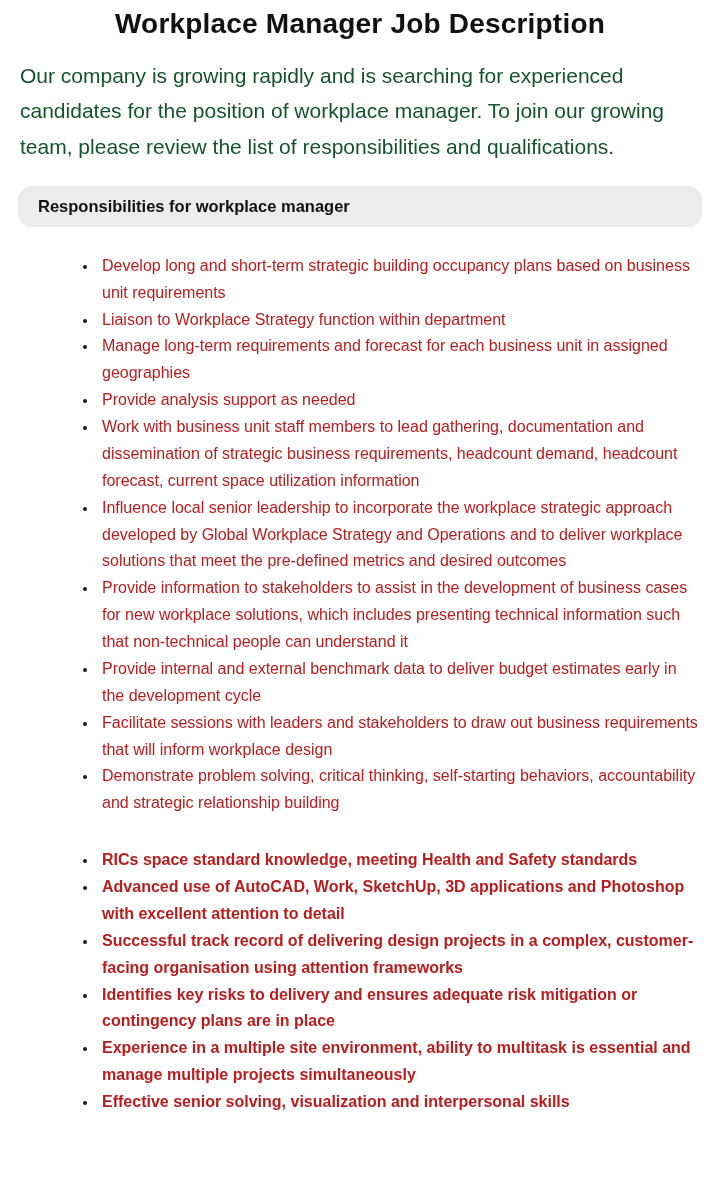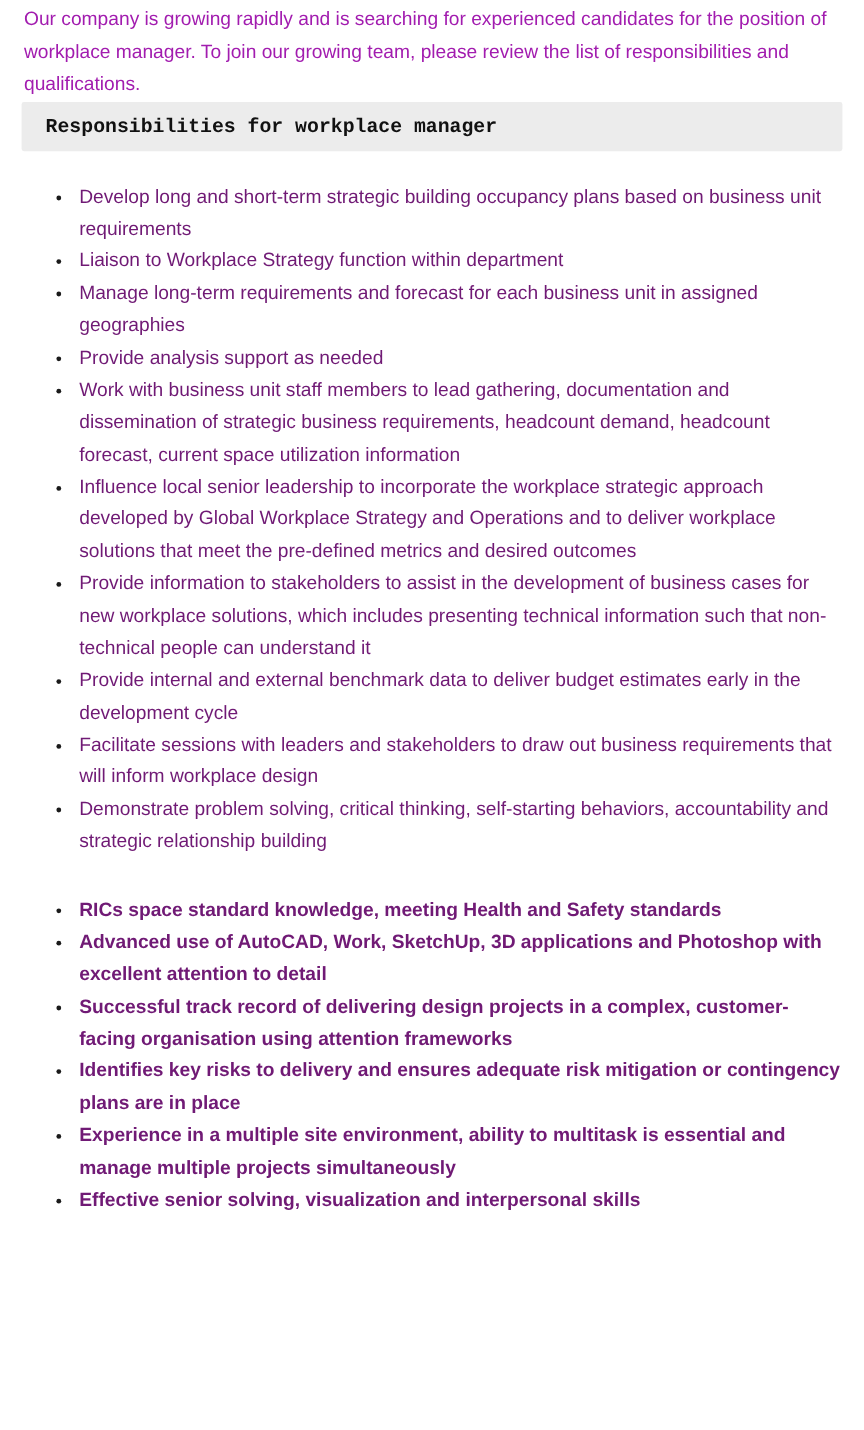--- a/index.html
+++ b/index.html
@@ -17,61 +17,63 @@
   }
   .title {
     font-size: 28px;
     font-weight: bold;
     text-align: center;
     letter-spacing: 0.2px;
     padding: 4px 0 18px 0;
     color: #111111;
   }
   .intro {
-    font-size: 16px;
+    font-size: 21px;
     line-height: 1.68;
-    color: #a21caf;
+    color: #14532d;
+    margin-bottom: 22px;
   }
   .section-bar {
     background: #ececec;
     margin: 0 -2px;
     padding: 11px 20px;
-    border-radius: 2px;
-    font-family: Liberation Mono, monospace;
+    border-radius: 14px;
   }
   .section-bar .section-heading {
     font-size: 16.5px;
     font-weight: bold;
     color: #111111;
   }
   ul.item-list {
     margin: 26px 0 30px 0;
     padding-left: 42px;
     list-style: disc outside;
   }
   ul.item-list li {
     font-size: 16px;
     line-height: 1.68;
-    color: #701a75;
+    color: #b91c1c;
     padding-left: 4px;
+    margin-left: 36px;
   }
   ul.item-list li::marker {
     color: #1a1a1a;
     font-size: 14px;
   }
   ul.item-list.last {
     margin-bottom: 10px;
     font-weight: bold;
   }
 </style>
 </head>
 <body>
 
 <div class="page">
 
+  <h1 class="title">Workplace Manager Job Description</h1>
 
   <p class="intro">Our company is growing rapidly and is searching for experienced candidates for the position of workplace manager. To join our growing team, please review the list of responsibilities and qualifications.</p>
 
   <div class="section-bar">
     <span class="section-heading">Responsibilities for workplace manager</span>
   </div>
 
   <ul class="item-list">
     <li>Develop long and short-term strategic building occupancy plans based on business unit requirements</li>
     <li>Liaison to Workplace Strategy function within department</li>

